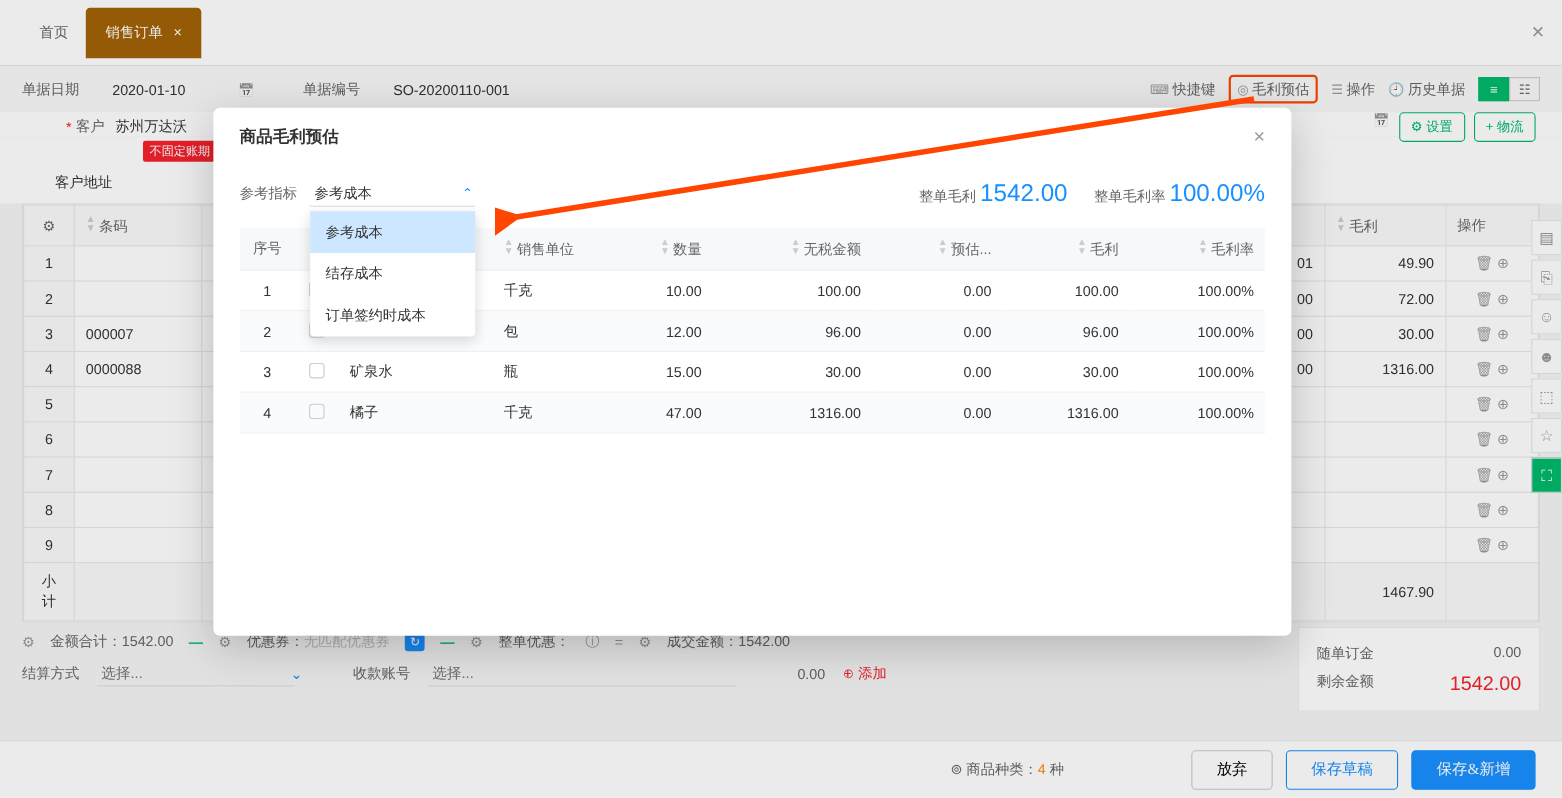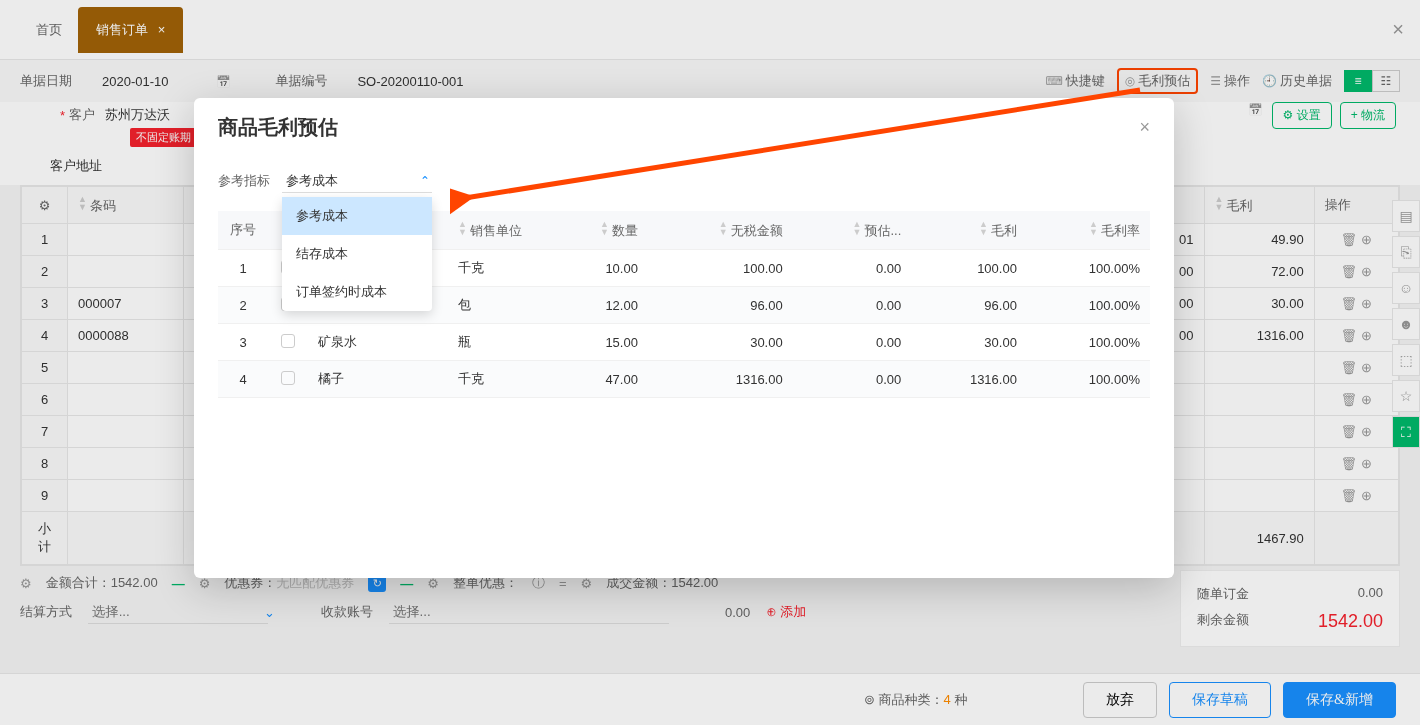--- a/index.html
+++ b/index.html
@@ -60,21 +60,21 @@
 
 
 .right-rail { position: absolute; right: 0; top: 200px; width: 28px; display: flex; flex-direction: column; gap: 4px; }
 .rail-icon { width: 28px; height: 32px; background: #fff; border: 1px solid #e8e8e8; display: flex; align-items: center; justify-content: center; color: #999; font-size: 14px; cursor: pointer; }
 .rail-icon.active { background: #00b96b; color: #fff; }
 
 
 .modal-mask { position: absolute; inset: 0; background: rgba(0,0,0,0.08); }
 .modal { position: absolute; top: 98px; left: 194px; width: 980px; height: 480px; background: #fff; border-radius: 6px; box-shadow: 0 10px 40px rgba(0,0,0,0.2); }
 .modal-header { display: flex; align-items: center; justify-content: space-between; padding: 16px 24px; }
-.modal-header h3 { font-size: 20px; font-weight: 600; }
+.modal-header h3 { font-size: 15px; font-weight: 600; }
 .modal-close { font-size: 18px; color: #999; cursor: pointer; }
 .modal-body { padding: 0 24px; }
 .filter-row { display: flex; align-items: center; padding: 12px 0 18px 0; position: relative; }
 .filter-row .lbl { color: #666; margin-right: 12px; }
 .dropdown { position: relative; width: 150px; }
 .dropdown-input { border: none; border-bottom: 1px solid #ddd; padding: 4px 20px 4px 4px; width: 100%; font-size: 13px; color: #333; }
 .dropdown-caret { position: absolute; right: 2px; top: 4px; color: #1890ff; font-size: 12px; transform: rotate(180deg); }
 .dropdown-menu { position: absolute; top: 28px; left: 0; width: 150px; background: #fff; box-shadow: 0 4px 12px rgba(0,0,0,0.15); border-radius: 4px; z-index: 10; }
 .dropdown-item { padding: 10px 14px; cursor: pointer; font-size: 13px; }
 .dropdown-item.selected { background: #cce7ff; color: #333; }
@@ -323,20 +323,24 @@
     <div class="filter-row">
       <span class="lbl">参考指标</span>
       <div class="dropdown">
         <input class="dropdown-input" value="参考成本" style="">
         <span class="dropdown-caret">⌄</span>
         <div class="dropdown-menu">
           <div class="dropdown-item selected">参考成本</div>
           <div class="dropdown-item">结存成本</div>
           <div class="dropdown-item">订单签约时成本</div>
         </div>
+      </div>
+      <div class="totals">
+        <span><span class="lbl2">整单毛利</span> <span class="bignum">1542.00</span></span>
+        <span><span class="lbl2">整单毛利率</span> <span class="bignum">100.00%</span></span>
       </div>
     </div>
     <table class="modal-table">
       <thead>
           <tr>
         <th>序号</th>
         <th></th>
         <th></th>
         <th><span class="sort-arrows">▲<br>▼</span><span>销售单位</span></th>
         <th><span class="sort-arrows">▲<br>▼</span><span>数量</span></th>

